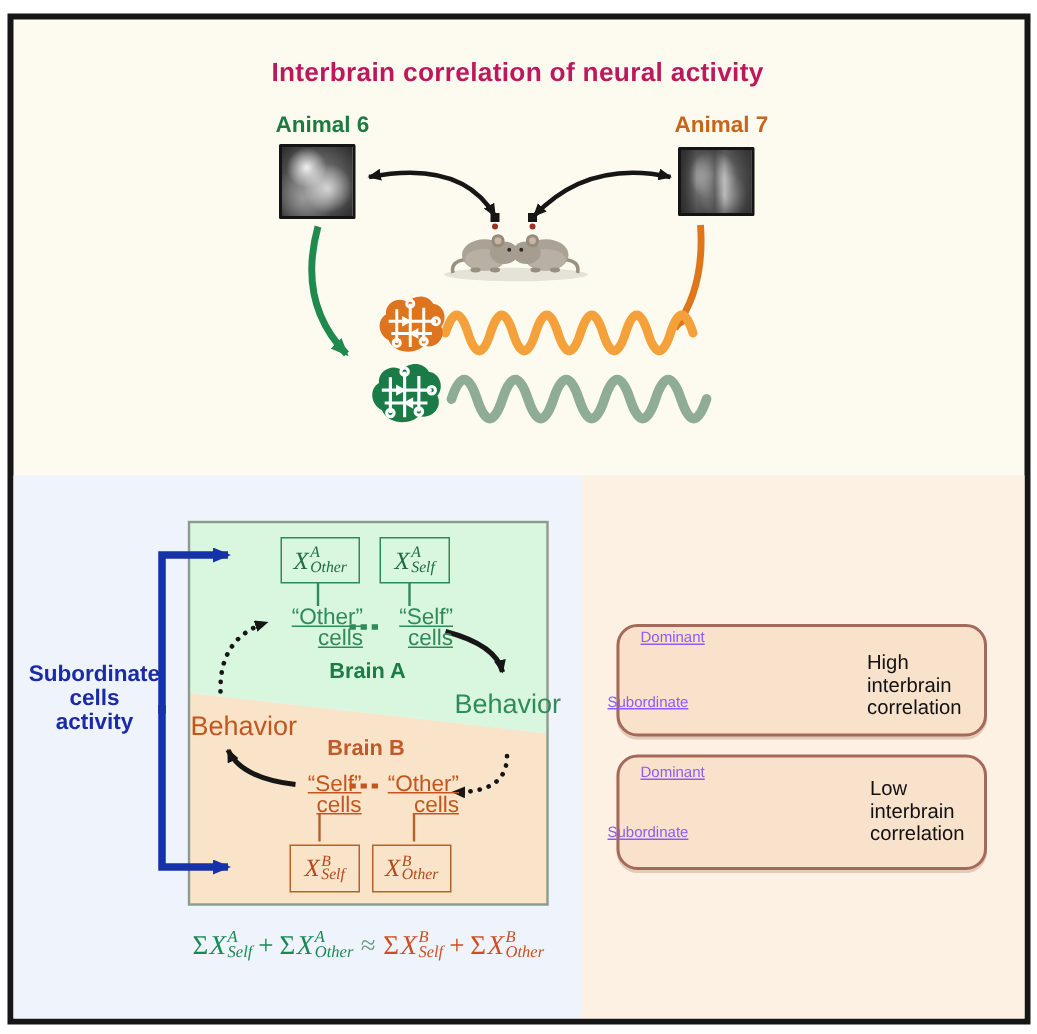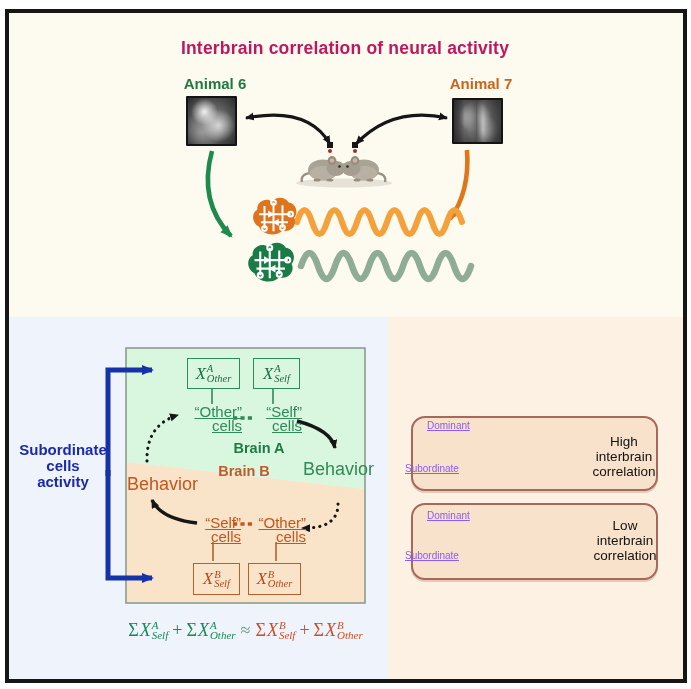--- a/index.html
+++ b/index.html
@@ -14,21 +14,21 @@
   
   #overlay{left:0;top:0;width:691px;height:689px;pointer-events:none;}
   
   .t-title{font-size:17.5px;font-weight:bold;color:#be185d;text-align:center;letter-spacing:.2px;}
   .t-animal{font-size:15px;font-weight:bold;text-align:center;}
   .t-side{font-size:15px;font-weight:bold;color:#1B2AA6;text-align:center;line-height:16px;}
   .t-brain{font-size:14.5px;font-weight:bold;text-align:center;}
   .t-cells{font-size:15px;text-align:right;line-height:13.5px;text-decoration:underline;}
   .t-behavior{font-size:18px;text-align:right;}
   .t-axis{font-size:10px;color:#8b5cf6;text-decoration:underline;}
-  .t-result{font-size:13.5px;color:#111;text-align:center;line-height:15px;}
+  .t-result{font-size:13.5px;color:#111;text-align:left;line-height:15px;}
   .line{display:block;}
   
   .brainimg{border:2px solid #141414;border-radius:1px;}
   #brainimg1{left:186px;top:96px;width:47px;height:46px;
     background:
       radial-gradient(circle at 35% 30%, rgba(255,255,255,.9) 0%, rgba(255,255,255,0) 30%),
       radial-gradient(circle at 65% 60%, rgba(235,235,235,.8) 0%, rgba(255,255,255,0) 40%),
       radial-gradient(circle at 30% 75%, rgba(190,190,190,.6) 0%, rgba(190,190,190,0) 45%),
       radial-gradient(circle at 50% 50%, #8f8f8f 0%, #2f2f2f 95%);}
   #brainimg2{left:452px;top:98px;width:47px;height:42px;
@@ -184,22 +184,22 @@
   <div class="abs t-animal" style="left:431px;top:75px;width:100px;color:#C8651B;">Animal 7</div>
   <div class="abs brainimg" id="brainimg1"></div>
   <div class="abs brainimg" id="brainimg2"></div>
 
   <div class="abs t-side" style="left:13px;top:442px;width:100px;">
     <span class="line">Subordinate</span>
     <span class="line">cells</span>
     <span class="line">activity</span>
   </div>
 
-  <div class="abs t-brain" style="left:209px;top:440px;width:100px;color:#1E7B44;">Brain A</div>
-  <div class="abs t-brain" style="left:194px;top:463px;width:100px;color:#C05A28;">Brain B</div>
+  <div class="abs t-brain" style="left:195px;top:440px;width:100px;color:#1E7B44;">Brain A</div>
+  <div class="abs t-brain" style="left:194px;top:491px;width:100px;color:#C05A28;">Brain B</div>
 
   <div class="abs t-behavior" style="left:303px;top:459px;width:62px;color:#2F8B57;">Behavior</div>
   <div class="abs t-behavior" style="left:127px;top:474px;width:62px;color:#C3561F;">Behavior</div>
 
   <div class="abs t-cells" style="left:178px;top:405px;width:64px;color:#2F8B57;">
     <span class="line">“Other”</span>
     <span class="line">cells</span>
   </div>
   <div class="abs t-cells" style="left:246px;top:405px;width:56px;color:#2F8B57;">
     <span class="line">“Self”</span>

